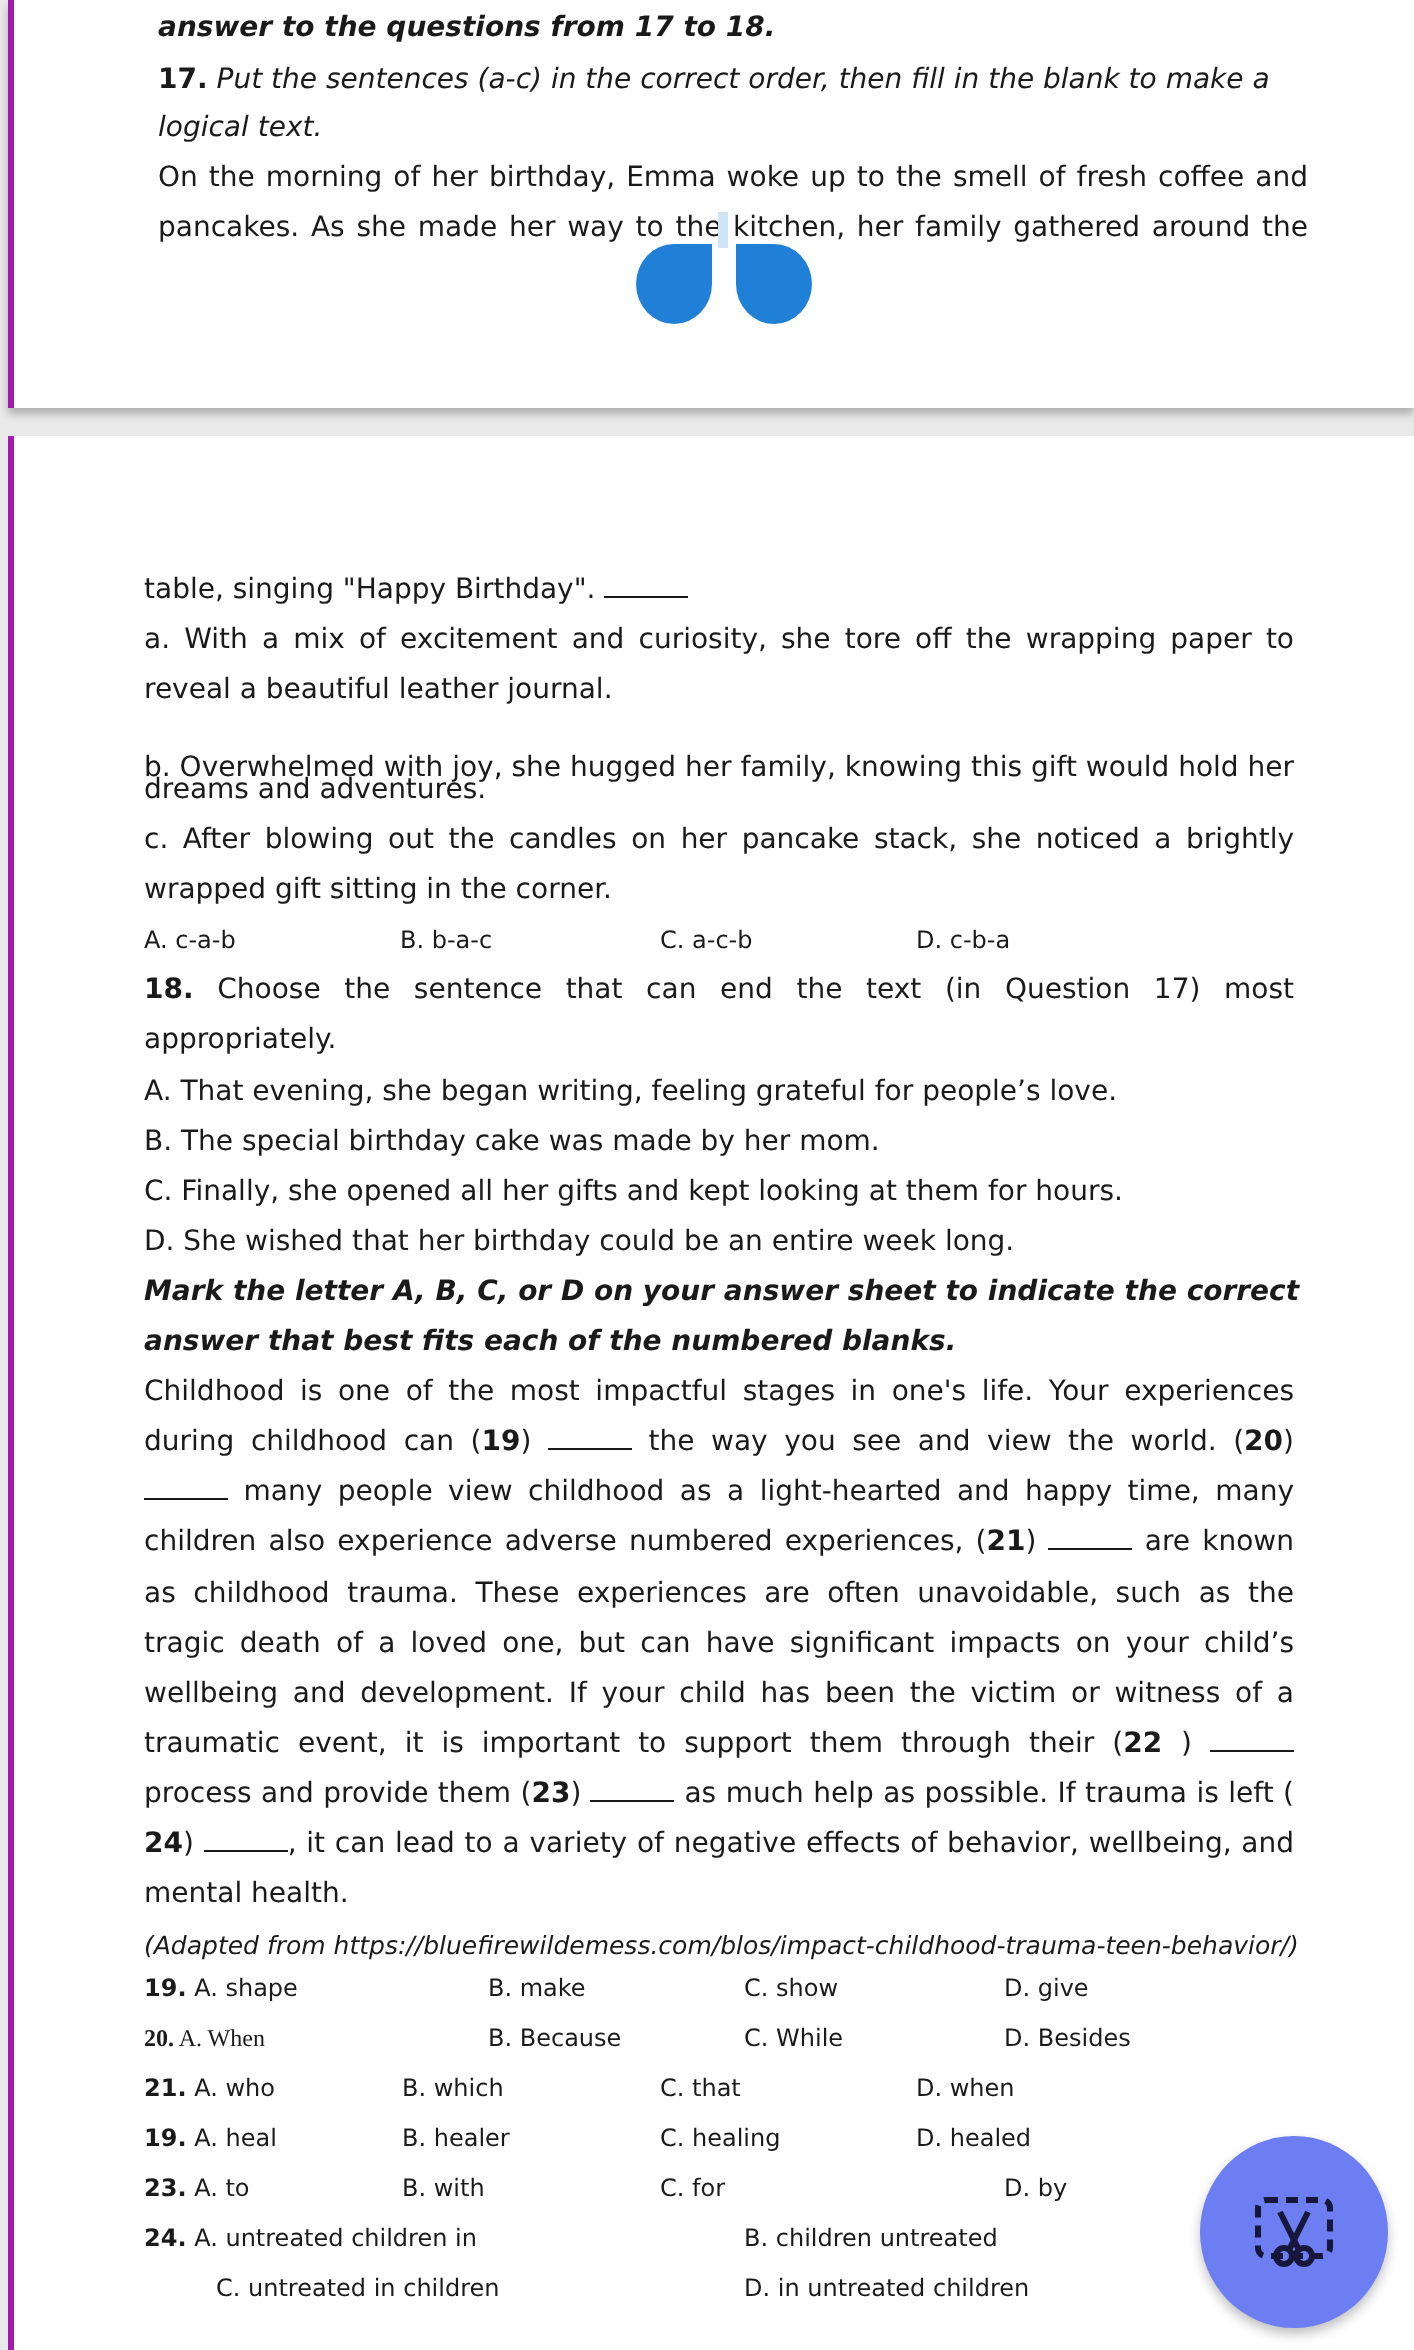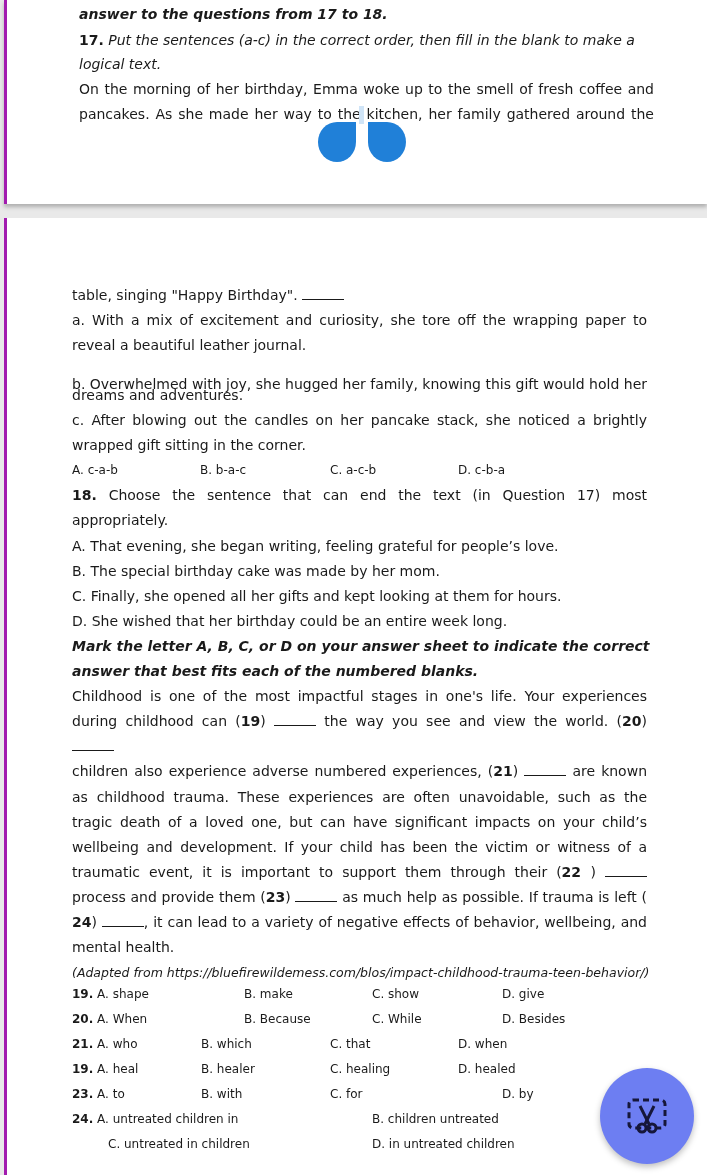--- a/index.html
+++ b/index.html
@@ -84,21 +84,21 @@
 <div class="line bi" style="top:634px;">Mark the letter A, B, C, or D on your answer sheet to indicate the correct</div>
 <div class="line bi" style="top:659px;">answer that best fits each of the numbered blanks.</div>
 
 <div class="line just" style="top:684px;">Childhood is one of the most impactful stages in one's life. Your experiences</div>
 <div class="line just" style="top:709px;">
   <span>during childhood can (</span><span class="b">19</span><span>)</span>
   <span class="blank"></span>
   <span>the way you see and view the world. (</span><span class="b">20</span><span>)</span>
 </div>
 <div class="line just" style="top:734px;">
-  <span class="blank"></span> 
+  <span class="blank"></span> <span>many people view childhood as a light-hearted and happy time, many</span>
 </div>
 <div class="line just" style="top:759px;">
   <span>children also experience adverse numbered experiences, (</span><span class="b">21</span><span>)</span>
   <span class="blank"></span>
   <span>are known</span>
 </div>
 <div class="line just" style="top:785px;">as childhood trauma. These experiences are often unavoidable, such as the</div>
 <div class="line just" style="top:810px;">tragic death of a loved one, but can have significant impacts on your child’s</div>
 <div class="line just" style="top:835px;">wellbeing and development. If your child has been the victim or witness of a</div>
 <div class="line just" style="top:860px;">
@@ -115,21 +115,21 @@
   <span class="blank"></span><span>, it can lead to a variety of negative effects of behavior, wellbeing, and</span>
 </div>
 <div class="line" style="top:935px;">mental health.</div>
 <div class="line i" style="top:960px; font-size:12.5px; text-align:right;">(Adapted from https://bluefirewildemess.com/blos/impact-childhood-trauma-teen-behavior/)</div>
 
 <div class="opt" style="left:72px;top:982px;"><span class="b">19.</span> <span>A. shape</span></div>
 <div class="opt" style="left:244px;top:982px;">B. make</div>
 <div class="opt" style="left:372px;top:982px;">C. show</div>
 <div class="opt" style="left:502px;top:982px;">D. give</div>
 
-<div class="opt" style="left:72px;top:1007px;"><span class="b">20.</span> <span>A. When</span></div>
+<div class="opt" style="left:72px;top:1007px;font-family:Liberation Serif, serif;"><span class="b">20.</span> <span>A. When</span></div>
 <div class="opt" style="left:244px;top:1007px;">B. Because</div>
 <div class="opt" style="left:372px;top:1007px;">C. While</div>
 <div class="opt" style="left:502px;top:1007px;">D. Besides</div>
 
 <div class="opt" style="left:72px;top:1032px;"><span class="b">21.</span> <span>A. who</span></div>
 <div class="opt" style="left:201px;top:1032px;">B. which</div>
 <div class="opt" style="left:330px;top:1032px;">C. that</div>
 <div class="opt" style="left:458px;top:1032px;">D. when</div>
 
 <div class="opt" style="left:72px;top:1057px;"><span class="b">19.</span> <span>A. heal</span></div>

